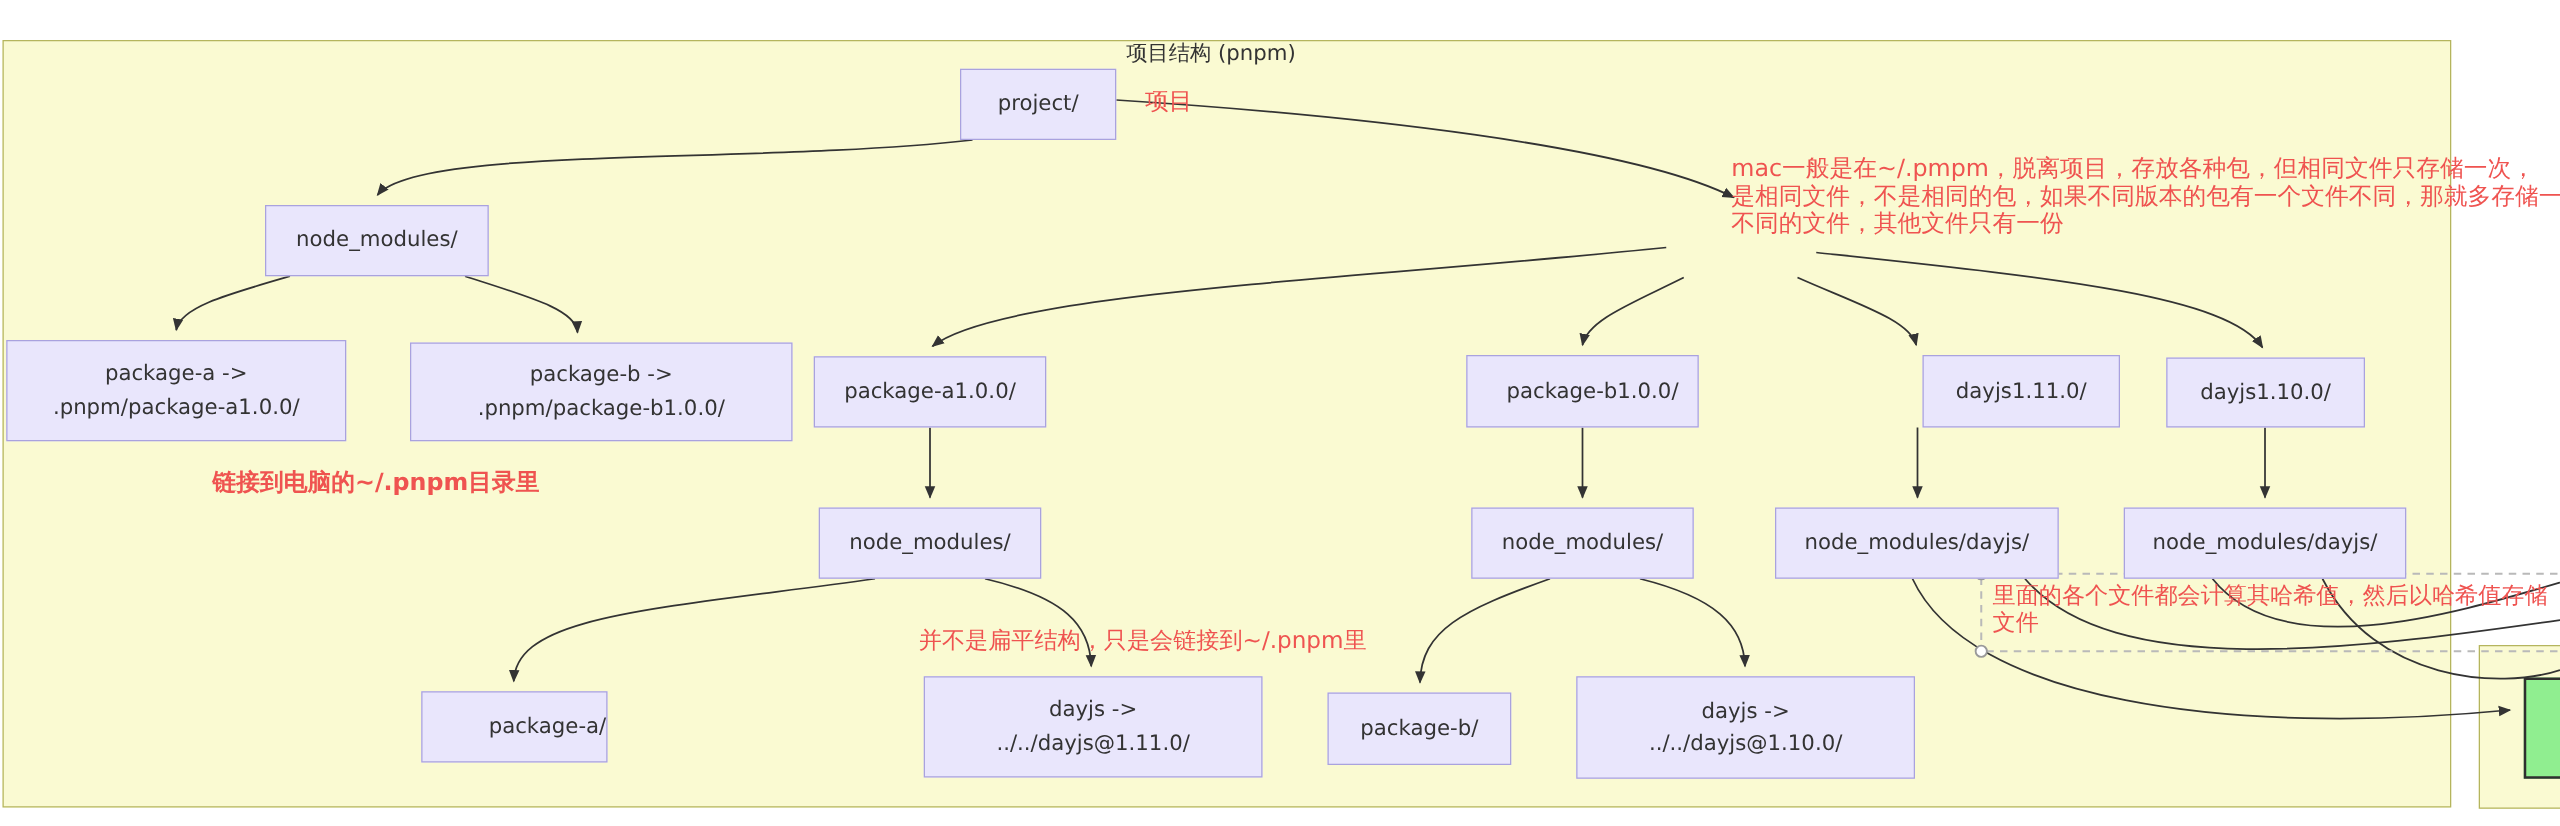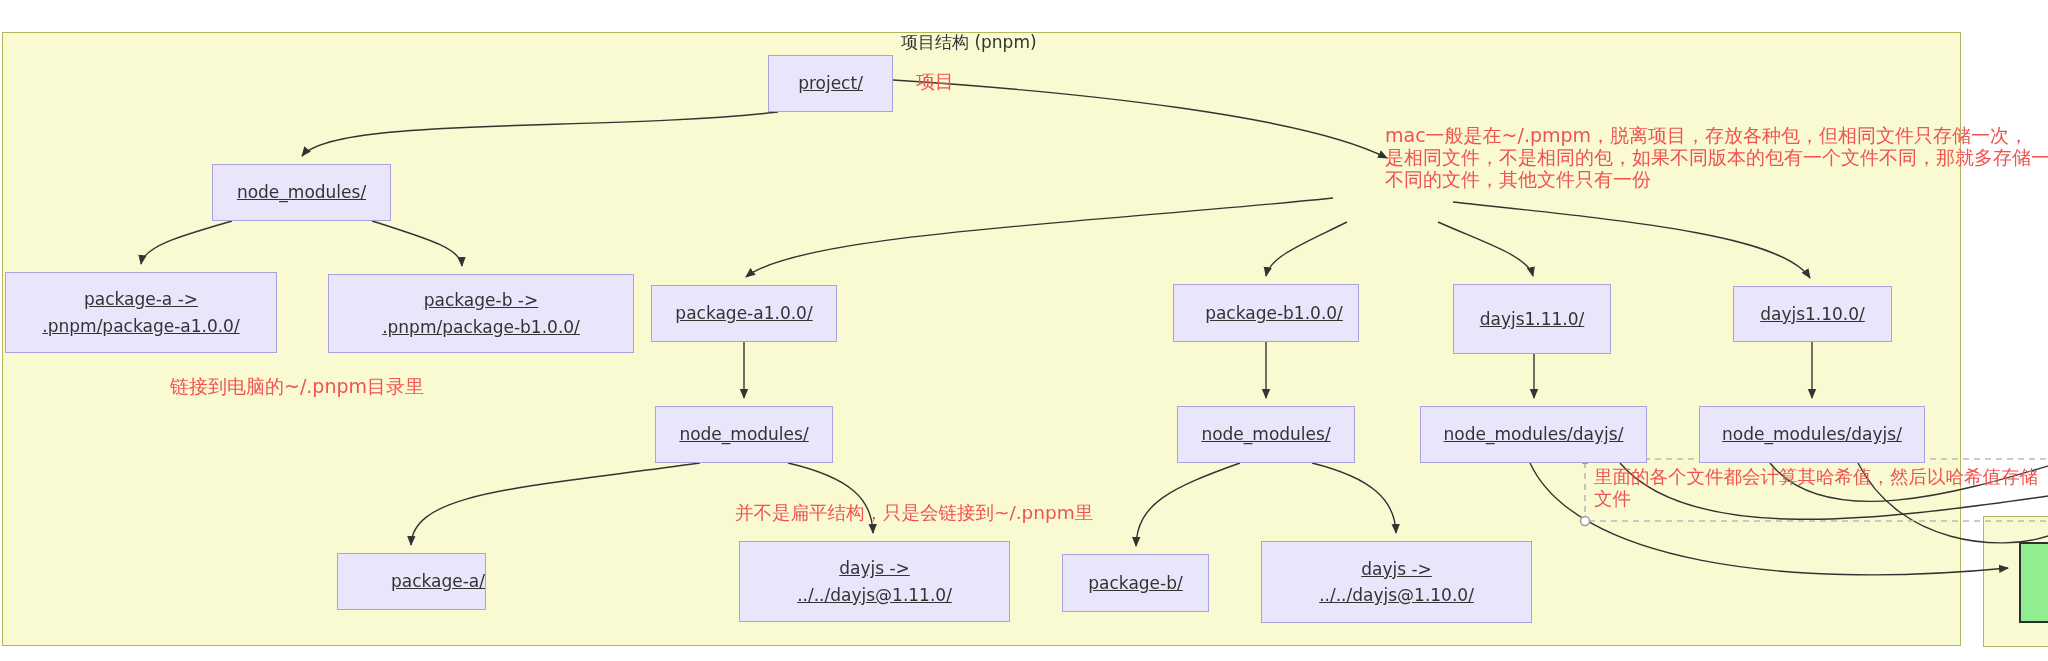--- a/index.html
+++ b/index.html
@@ -11,21 +11,21 @@
 
   #diagram-title{position:absolute;left:901px;top:31px;font-size:17px;color:var(--text);white-space:nowrap;}
 
   svg.overlay{position:absolute;left:0;top:0;width:2048px;height:661px;pointer-events:none;}
   svg.overlay path.edge{fill:none;stroke:var(--line);stroke-width:1.4;}
   svg.overlay .dash{stroke:#b9b9b9;stroke-width:1.6;stroke-dasharray:6 5;fill:none;}
   svg.overlay .handle{fill:#fff;stroke:#9a9a9a;stroke-width:1.5;}
 
   .node{position:absolute;box-sizing:border-box;background:var(--node-fill);border:1.5px solid var(--node-border);
         display:flex;flex-direction:column;align-items:center;justify-content:center;
-        color:var(--text);font-size:17px;line-height:1.55;text-align:center;white-space:nowrap;text-decoration:underline;}
+        color:var(--text);font-size:17px;line-height:1.55;text-align:center;white-space:nowrap;}
   .note{position:absolute;color:var(--red);font-size:19px;line-height:22px;white-space:nowrap;}
   .note .nl{display:block;}
 
   #green-box{position:absolute;left:2019px;top:542px;width:95px;height:81px;box-sizing:border-box;
              background:var(--green-fill);border:2.5px solid #2f2f2f;}
 </style>
 </head>
 <body>
 
 <div id="canvas">
@@ -83,21 +83,21 @@
   <div class="node" style="left:328px;top:274px;width:306px;height:79px;">
     <span>package-b -&gt;</span>
     <span>.pnpm/package-b1.0.0/</span>
   </div>
   <div class="node" style="left:651px;top:285px;width:186px;height:57px;">
     <span>package-a1.0.0/</span>
   </div>
   <div class="node" style="left:1173px;top:284px;width:186px;height:58px;padding-left:16px;">
     <span>package-b1.0.0/</span>
   </div>
-  <div class="node" style="left:1453px;top:284px;width:158px;height:70px;text-align:center;">
+  <div class="node" style="left:1538px;top:284px;width:158px;height:58px;text-align:center;">
     <span>dayjs1.11.0/</span>
   </div>
   <div class="node" style="left:1733px;top:286px;width:159px;height:56px;">
     <span>dayjs1.10.0/</span>
   </div>
   <div class="node" style="left:655px;top:406px;width:178px;height:57px;">
     <span>node_modules/</span>
   </div>
   <div class="node" style="left:1177px;top:406px;width:178px;height:57px;">
     <span>node_modules/</span>
@@ -124,21 +124,21 @@
   </div>
 
   <div class="note" style="left:916px;top:70px;">项目</div>
 
   <div class="note" style="left:1385px;top:124px;">
     <span class="nl">mac一般是在~/.pmpm，脱离项目，存放各种包，但相同文件只存储一次，</span>
     <span class="nl">是相同文件，不是相同的包，如果不同版本的包有一个文件不同，那就多存储一个</span>
     <span class="nl">不同的文件，其他文件只有一份</span>
   </div>
 
-  <div class="note" style="left:170px;top:375px;">链接到电脑的~/.pnpm目录里</div>
+  <div class="note" style="left:170px;top:375px;font-weight:bold;">链接到电脑的~/.pnpm目录里</div>
 
   <div class="note" style="left:735px;top:502px;font-size:18.5px;">并不是扁平结构，只是会链接到~/.pnpm里</div>
 
   <div class="note" style="left:1594px;top:466px;font-size:18.5px;">
     <span class="nl">里面的各个文件都会计算其哈希值，然后以哈希值存储</span>
     <span class="nl">文件</span>
   </div>
 
 </div>
 

